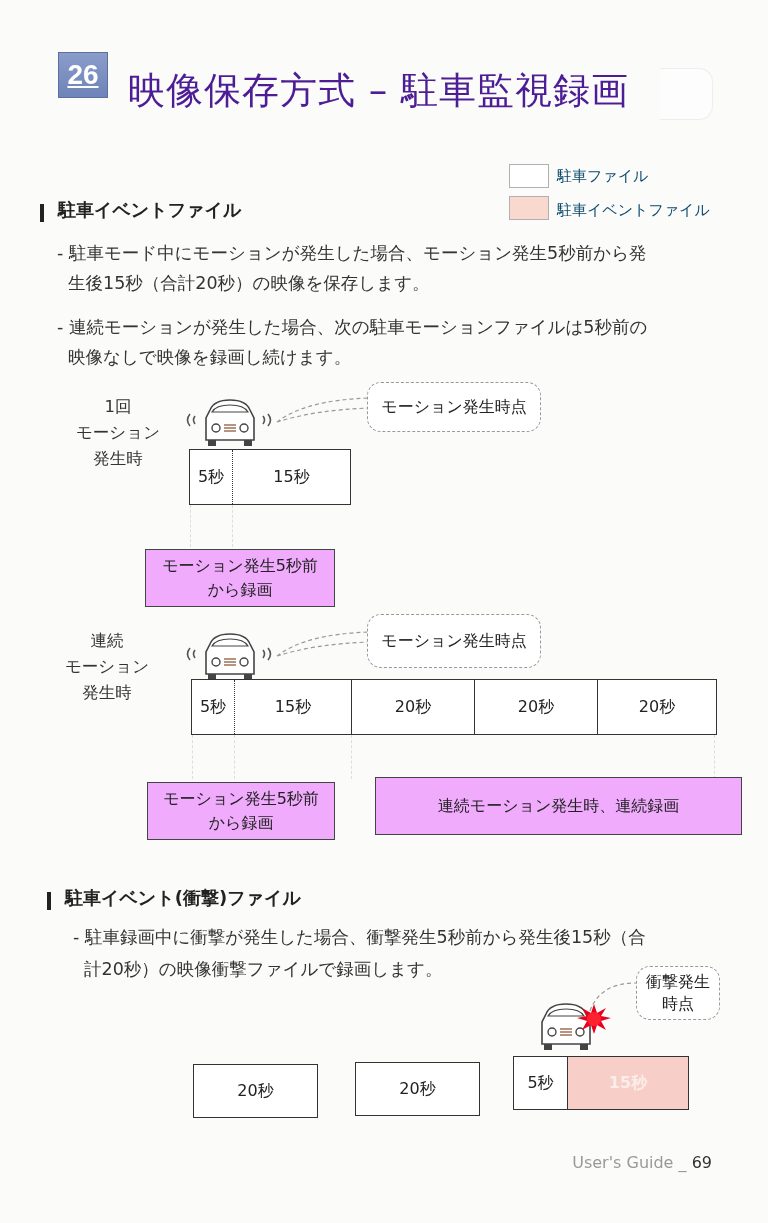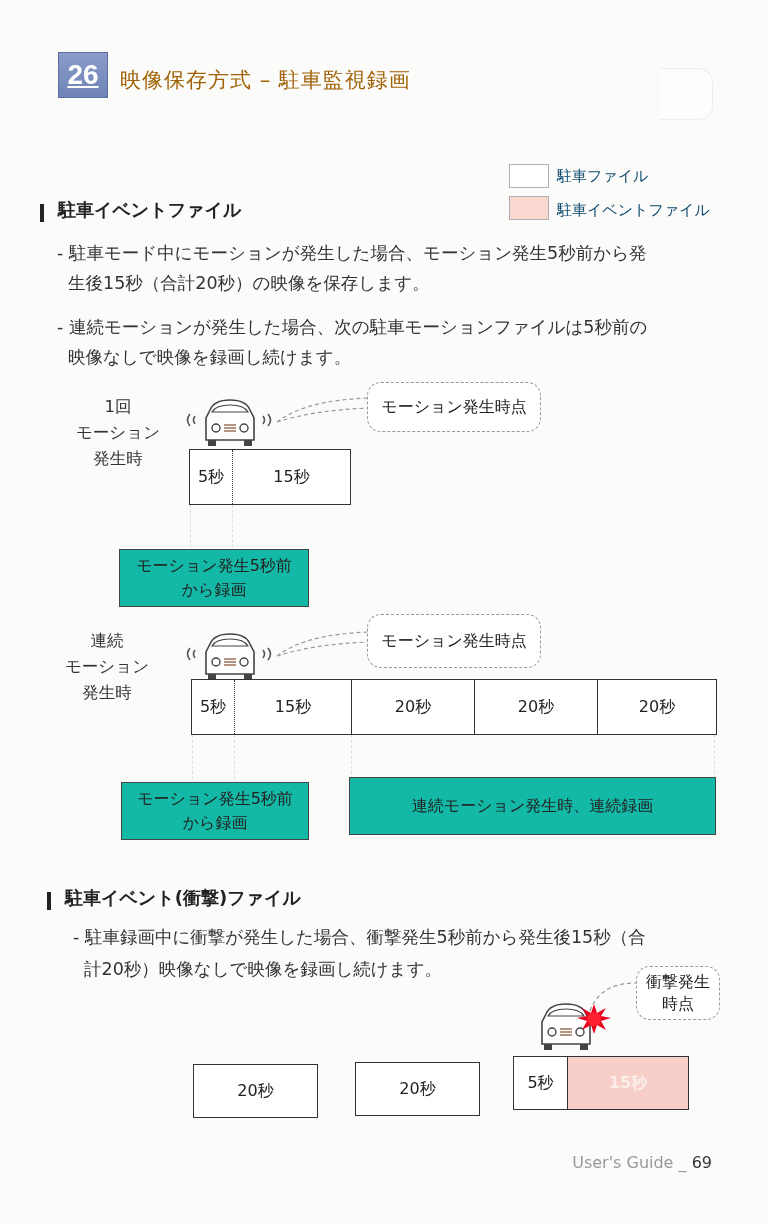--- a/index.html
+++ b/index.html
@@ -12,41 +12,41 @@
   .abs { position:absolute; }
   .badge {
     left:58px; top:52px; width:48px; height:44px;
     background:linear-gradient(180deg,#8a9cc9,#6e83b8);
     border:1px solid #5d6fa0;
     color:#fff; font-weight:bold; font-size:28px;
     display:flex; align-items:center; justify-content:center;
     font-family:"Liberation Sans", sans-serif;
     text-decoration:underline;
   }
-  .page-title { left:120px; top:66px; font-size:21px; color:#a16207; letter-spacing:1px; }
+  .page-title { left:128px; top:66px; font-size:37px; color:#4c1d95; letter-spacing:1px; }
   .title-tab {
     left:660px; top:68px; width:52px; height:50px;
     border:1px solid #eee; border-left:none; border-radius:0 14px 14px 0;
     background:#fdfdfd;
   }
   .legend-box { width:38px; height:22px; border:1px solid #b0b0b0; }
   .legend-label { font-size:15px; color:#0c4a6e; }
   .section-head { font-size:18px; font-weight:bold; color:#222; }
   .section-bar { width:4px; height:18px; background:#222; }
   .para { font-size:17.5px; color:#333; line-height:31px; }
   .side-label { font-size:16.5px; color:#333; text-align:center; line-height:26px; }
   .tl-box {
     border:1.5px solid #333; background:#fff; display:flex; align-items:stretch;
   }
   .seg { display:flex; align-items:center; justify-content:center; font-size:16px; color:#222; border-right:1.5px solid #333; }
   .seg:last-child { border-right:none; }
   .seg.dotted { border-right:1.5px dotted #333; }
   .note-box {
-    border:1.5px solid #444; background:#14b8a6; display:flex; align-items:center; justify-content:center;
-    text-align:center; font-size:16px; color:#222; line-height:24px;
+    border:1.5px solid #444; background:#f0abfc; display:flex; align-items:center; justify-content:center;
+    text-align:center; font-size:16px; color:#222; line-height:24px;margin-left:26px;
   }
   .bubble {
     border:1.5px dashed #999; border-radius:14px; background:#fff;
     display:flex; align-items:center; justify-content:center; text-align:center;
     font-size:16px; color:#222; line-height:22px;
   }
   .vguide { width:0; border-left:1px dashed #ddd; }
   .footer { right:56px; top:1153px; font-size:16px; color:#999;margin-left:20px; }
   .footer b { color:#333; font-weight:normal; }
 </style>
@@ -140,21 +140,21 @@
 
 <div class="abs note-box" style="left:121px;top:782px;width:186px;height:56px;flex-direction:column;">
   <div>モーション発生5秒前</div>
   <div>から録画</div>
 </div>
 <div class="abs note-box" style="left:349px;top:777px;width:365px;height:56px;">連続モーション発生時、連続録画</div>
 
 <div class="abs section-bar" style="left:47px;top:892px;"></div>
 <div class="abs section-head" style="left:65px;top:886px;">駐車イベント(衝撃)ファイル</div>
 <div class="abs para" style="left:73px;top:922px;">- 駐車録画中に衝撃が発生した場合、衝撃発生5秒前から発生後15秒（合</div>
-<div class="abs para" style="left:84px;top:954px;">計20秒）映像なしで映像を録画し続けます。</div>
+<div class="abs para" style="left:84px;top:954px;">計20秒）の映像衝撃ファイルで録画します。</div>
 
 <div class="abs bubble" style="left:636px;top:966px;width:82px;height:52px;flex-direction:column;">
   <div>衝撃発生</div>
   <div>時点</div>
 </div>
 <svg class="abs" style="left:560px;top:975px;" width="80" height="50">
   <path d="M30 36 Q40 8 76 8" stroke="#999" stroke-dasharray="4,3" fill="none" stroke-width="1.2"></path>
 </svg>
 
 <svg class="abs" style="left:532px;top:1000px;" width="110" height="58">

